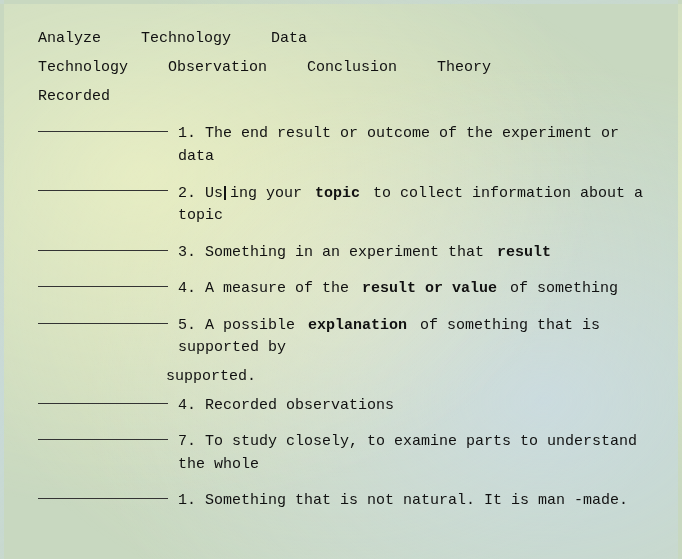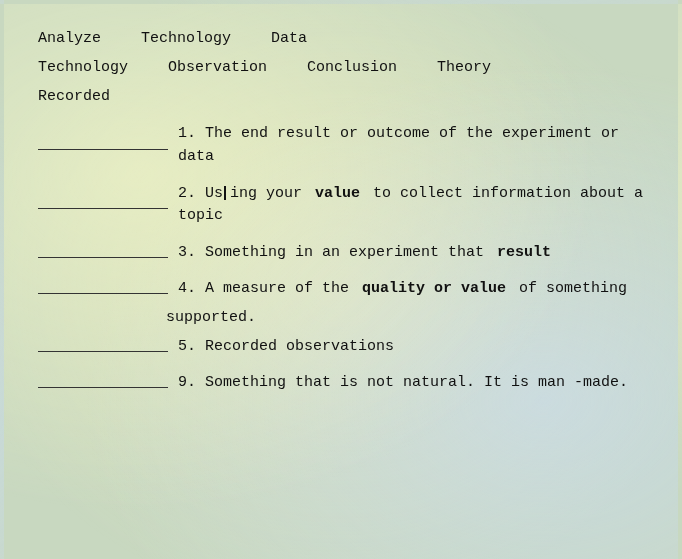--- a/index.html
+++ b/index.html
@@ -30,21 +30,21 @@
       font-size: 15px;
       color: #111;
     }
 
     .definitions {
       margin-top: 10px;
     }
 
     .def-item {
       display: flex;
-      align-items: center;
+      align-items: flex-start;
       margin-bottom: 6px;
     }
 
     .blank-line {
       display: inline-block;
       width: 130px;
       border-bottom: 1.5px solid #333;
       margin-right: 6px;
       flex-shrink: 0;
       margin-top: 12px;
@@ -97,39 +97,47 @@
 
 <div class="definitions">
 
   <div class="def-item">
     <span class="blank-line"></span>
     <span class="def-text">1. The end result or outcome of the experiment or data</span>
   </div>
 
   <div class="def-item">
     <span class="blank-line"></span>
-    <span class="def-text">2. Us<span class="cursor"></span>ing your <b>value</b> to collect information about a topic</span>
+    <span class="def-text">2. Us<span class="cursor"></span>ing your <b>topic</b> to collect information about a topic</span>
   </div>
 
   <div class="def-item">
     <span class="blank-line"></span>
     <span class="def-text">3. Something in an experiment that <b>result</b></span>
   </div>
 
   <div class="def-item">
     <span class="blank-line"></span>
-    <span class="def-text">4. A measure of the <b>quality or value</b> of something</span>
+    <span class="def-text">4. A measure of the <b>result or value</b> of something</span>
   </div>
 
+  <div class="def-item">
+    <span class="blank-line"></span>
+    <span class="def-text">5. A possible <b>explanation</b> of something that is supported by</span>
+  </div>
   <div class="indent-line">supported.</div>
 
   <div class="def-item">
     <span class="blank-line"></span>
-    <span class="def-text">5. Recorded observations</span>
+    <span class="def-text">4. Recorded observations</span>
   </div>
-
 
   <div class="def-item">
     <span class="blank-line"></span>
-    <span class="def-text">9. Something that is not natural. It is man -made.</span>
+    <span class="def-text">7. To study closely, to examine parts to understand the whole</span>
+  </div>
+
+  <div class="def-item">
+    <span class="blank-line"></span>
+    <span class="def-text">1. Something that is not natural. It is man -made.</span>
   </div>
 
 </div>
 
 </body></html>

